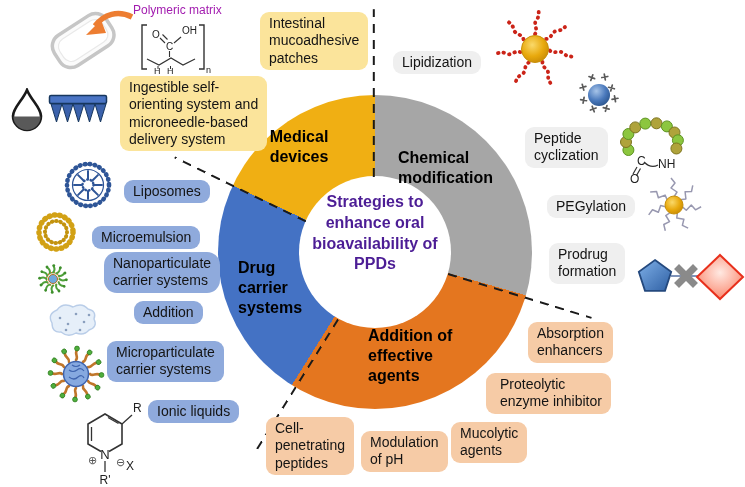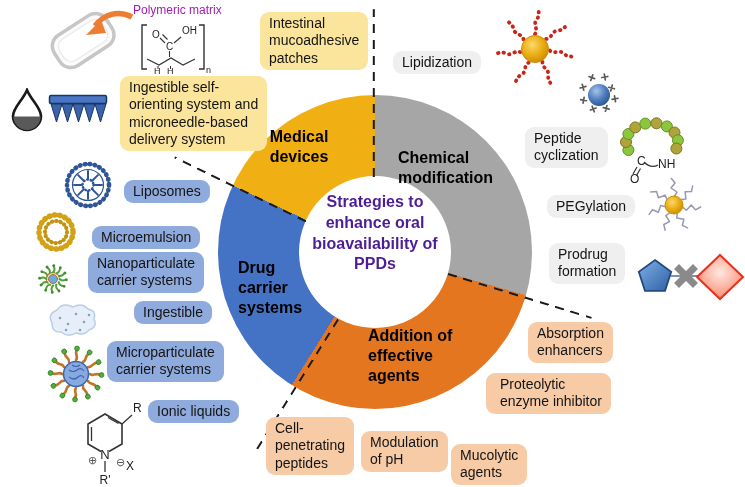--- a/index.html
+++ b/index.html
@@ -101,23 +101,23 @@
     <rect x="1.5" y="1.5" width="57" height="8" rx="1.5" fill="#4A74C4" stroke="#17375E" stroke-width="1.5"></rect>
     <polygon points="3,10 14,10 8.5,28" fill="#3B62AC" stroke="#17375E" stroke-width="1"></polygon>
     <polygon points="14,10 25,10 19.5,28" fill="#3B62AC" stroke="#17375E" stroke-width="1"></polygon>
     <polygon points="25,10 36,10 30.5,28" fill="#3B62AC" stroke="#17375E" stroke-width="1"></polygon>
     <polygon points="36,10 47,10 41.5,28" fill="#3B62AC" stroke="#17375E" stroke-width="1"></polygon>
     <polygon points="47,10 58,10 52.5,28" fill="#3B62AC" stroke="#17375E" stroke-width="1"></polygon>
   </svg>
 
   <div class="box b-blue" style="left:124px;top:180px;">Liposomes</div>
   <div class="box b-blue" style="left:92px;top:214px;margin-top:12px;">Microemulsion</div>
-  <div class="box b-blue" style="left:88px;top:252px;">Nanoparticulate
+  <div class="box b-blue" style="left:104px;top:252px;border-radius:13px;">Nanoparticulate
 carrier systems</div>
-  <div class="box b-blue" style="left:134px;top:301px;">Ingestible</div>
+  <div class="box b-blue" style="left:134px;top:301px;">Addition</div>
   <div class="box b-blue" style="left:107px;top:341px;">Microparticulate
 carrier systems</div>
   <div class="box b-blue" style="left:148px;top:400px;">Ionic liquids</div>
 
   <svg class="abs" style="left:63px;top:160px;" width="50" height="50" viewBox="0 0 50 50">
     <circle cx="25" cy="25" r="21" fill="#fff" stroke="#2E5597" stroke-width="4.6" stroke-dasharray="0.6 4.4" stroke-linecap="round"></circle>
     <circle cx="25" cy="25" r="15.5" fill="none" stroke="#2E5597" stroke-width="1.2"></circle>
     <g stroke="#2E5597" stroke-width="2" stroke-linecap="round">
       <line x1="31" y1="25" x2="39" y2="25"></line>
         <line x1="29.2" y1="29.2" x2="34.9" y2="34.9"></line>
@@ -395,21 +395,21 @@
     <line x1="38" y1="30" x2="66" y2="30" stroke="#7F93B8" stroke-width="2"></line>
     <polygon points="22,14 38.2,25.8 32,44.9 12,44.9 5.8,25.8" fill="url(#gPent)" stroke="#24497E" stroke-width="1.8"></polygon>
     <path d="M46 23 L60 37 M60 23 L46 37" stroke="#8A8A8A" stroke-width="7" stroke-linecap="square"></path>
     <polygon points="87,9 110,31 87,53 64,31" fill="url(#gDia)" stroke="#E8301C" stroke-width="2"></polygon>
   </svg>
 
   <div class="box b-orange" style="left:528px;top:322px;">Absorption
 enhancers</div>
   <div class="box b-orange" style="left:486px;top:373px;padding-left:14px;">Proteolytic
 enzyme inhibitor</div>
-  <div class="box b-orange" style="left:451px;top:444px;">Mucolytic
+  <div class="box b-orange" style="left:451px;top:422px;">Mucolytic
 agents</div>
   <div class="box b-orange" style="left:361px;top:431px;">Modulation
 of pH</div>
   <div class="box b-orange" style="left:266px;top:417px;">Cell-
 penetrating
 peptides</div>
 
 </div>
 
 </body></html>

